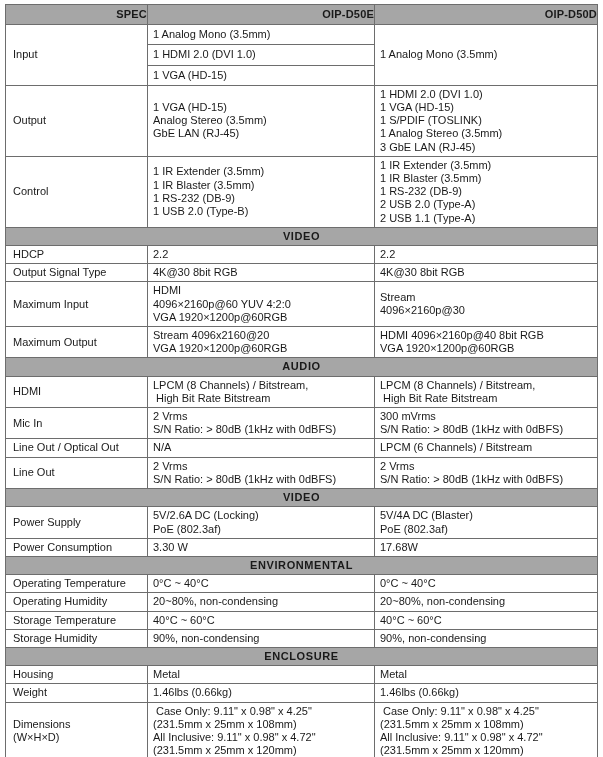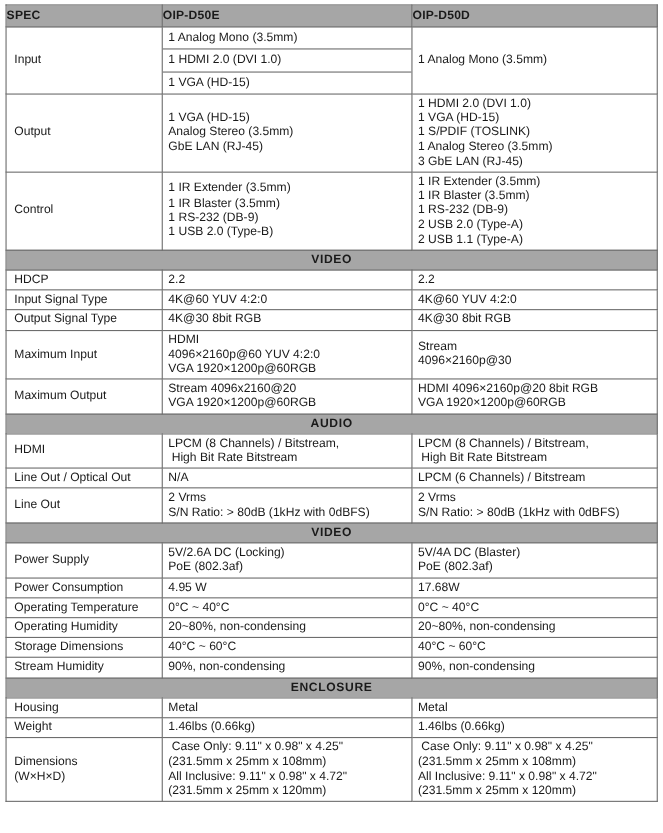--- a/index.html
+++ b/index.html
@@ -38,21 +38,21 @@
     font-size: 11px;
     line-height: 13.2px;
     background: #ffffff;
   }
 
   
   tr.header-row td {
     background: #a6a6a6;
     font-weight: bold;
     font-size: 11px;
-    text-align: left;
+    text-align: right;
     padding: 3px 0;
     letter-spacing: 0.2px;
     color: #1a1a1a;
   }
 
   
   tr.section-row td {
     background: #a6a6a6;
     font-weight: bold;
     font-size: 11px;
@@ -156,55 +156,57 @@
       </tr>
       <tr class="section-row">
         <td colspan="3">VIDEO</td>
       </tr>
       <tr>
         <td class="label-cell value-cell">HDCP</td>
         <td class="value-cell">2.2</td>
         <td class="value-cell">2.2</td>
       </tr>
       <tr>
-        <td class="label-cell value-cell">Input Signal Type</td>
-        <td class="value-cell">4K@60 YUV 4:2:0</td>
-        <td class="value-cell">4K@60 YUV 4:2:0</td>
-      </tr>
-      <tr>
         <td class="label-cell value-cell">Output Signal Type</td>
         <td class="value-cell">4K@30 8bit RGB</td>
         <td class="value-cell">4K@30 8bit RGB</td>
       </tr>
       <tr>
         <td class="label-cell value-cell">Maximum Input</td>
         <td class="value-cell">HDMI
 4096×2160p@60 YUV 4:2:0
 VGA 1920×1200p@60RGB</td>
         <td class="value-cell">Stream
 4096×2160p@30</td>
       </tr>
       <tr>
         <td class="label-cell value-cell">Maximum Output</td>
         <td class="value-cell">Stream 4096x2160@20
 VGA 1920×1200p@60RGB</td>
-        <td class="value-cell">HDMI 4096×2160p@20 8bit RGB
+        <td class="value-cell">HDMI 4096×2160p@40 8bit RGB
 VGA 1920×1200p@60RGB</td>
       </tr>
       <tr class="section-row">
         <td colspan="3">AUDIO</td>
       </tr>
       <tr>
         <td class="label-cell value-cell">HDMI</td>
         <td class="value-cell">LPCM (8 Channels) / Bitstream,
  High Bit Rate Bitstream</td>
         <td class="value-cell">LPCM (8 Channels) / Bitstream,
  High Bit Rate Bitstream</td>
       </tr>
       <tr>
+        <td class="label-cell value-cell">Mic In</td>
+        <td class="value-cell">2 Vrms
+S/N Ratio: &gt; 80dB (1kHz with 0dBFS)</td>
+        <td class="value-cell">300 mVrms
+S/N Ratio: &gt; 80dB (1kHz with 0dBFS)</td>
+      </tr>
+      <tr>
         <td class="label-cell value-cell">Line Out / Optical Out</td>
         <td class="value-cell">N/A</td>
         <td class="value-cell">LPCM (6 Channels) / Bitstream</td>
       </tr>
       <tr>
         <td class="label-cell value-cell">Line Out</td>
         <td class="value-cell">2 Vrms
 S/N Ratio: &gt; 80dB (1kHz with 0dBFS)</td>
         <td class="value-cell">2 Vrms
 S/N Ratio: &gt; 80dB (1kHz with 0dBFS)</td>
@@ -214,40 +216,43 @@
       </tr>
       <tr>
         <td class="label-cell value-cell">Power Supply</td>
         <td class="value-cell">5V/2.6A DC (Locking)
 PoE (802.3af)</td>
         <td class="value-cell">5V/4A DC (Blaster)
 PoE (802.3af)</td>
       </tr>
       <tr>
         <td class="label-cell value-cell">Power Consumption</td>
-        <td class="value-cell">4.95 W</td>
+        <td class="value-cell">3.30 W</td>
         <td class="value-cell">17.68W</td>
+      </tr>
+      <tr class="section-row">
+        <td colspan="3">ENVIRONMENTAL</td>
       </tr>
       <tr>
         <td class="label-cell value-cell">Operating Temperature</td>
         <td class="value-cell">0°C ~ 40°C</td>
         <td class="value-cell">0°C ~ 40°C</td>
       </tr>
       <tr>
         <td class="label-cell value-cell">Operating Humidity</td>
         <td class="value-cell">20~80%, non-condensing</td>
         <td class="value-cell">20~80%, non-condensing</td>
       </tr>
       <tr>
-        <td class="label-cell value-cell">Storage Dimensions</td>
+        <td class="label-cell value-cell">Storage Temperature</td>
         <td class="value-cell">40°C ~ 60°C</td>
         <td class="value-cell">40°C ~ 60°C</td>
       </tr>
       <tr>
-        <td class="label-cell value-cell">Stream Humidity</td>
+        <td class="label-cell value-cell">Storage Humidity</td>
         <td class="value-cell">90%, non-condensing</td>
         <td class="value-cell">90%, non-condensing</td>
       </tr>
       <tr class="section-row">
         <td colspan="3">ENCLOSURE</td>
       </tr>
       <tr>
         <td class="label-cell value-cell">Housing</td>
         <td class="value-cell">Metal</td>
         <td class="value-cell">Metal</td>

